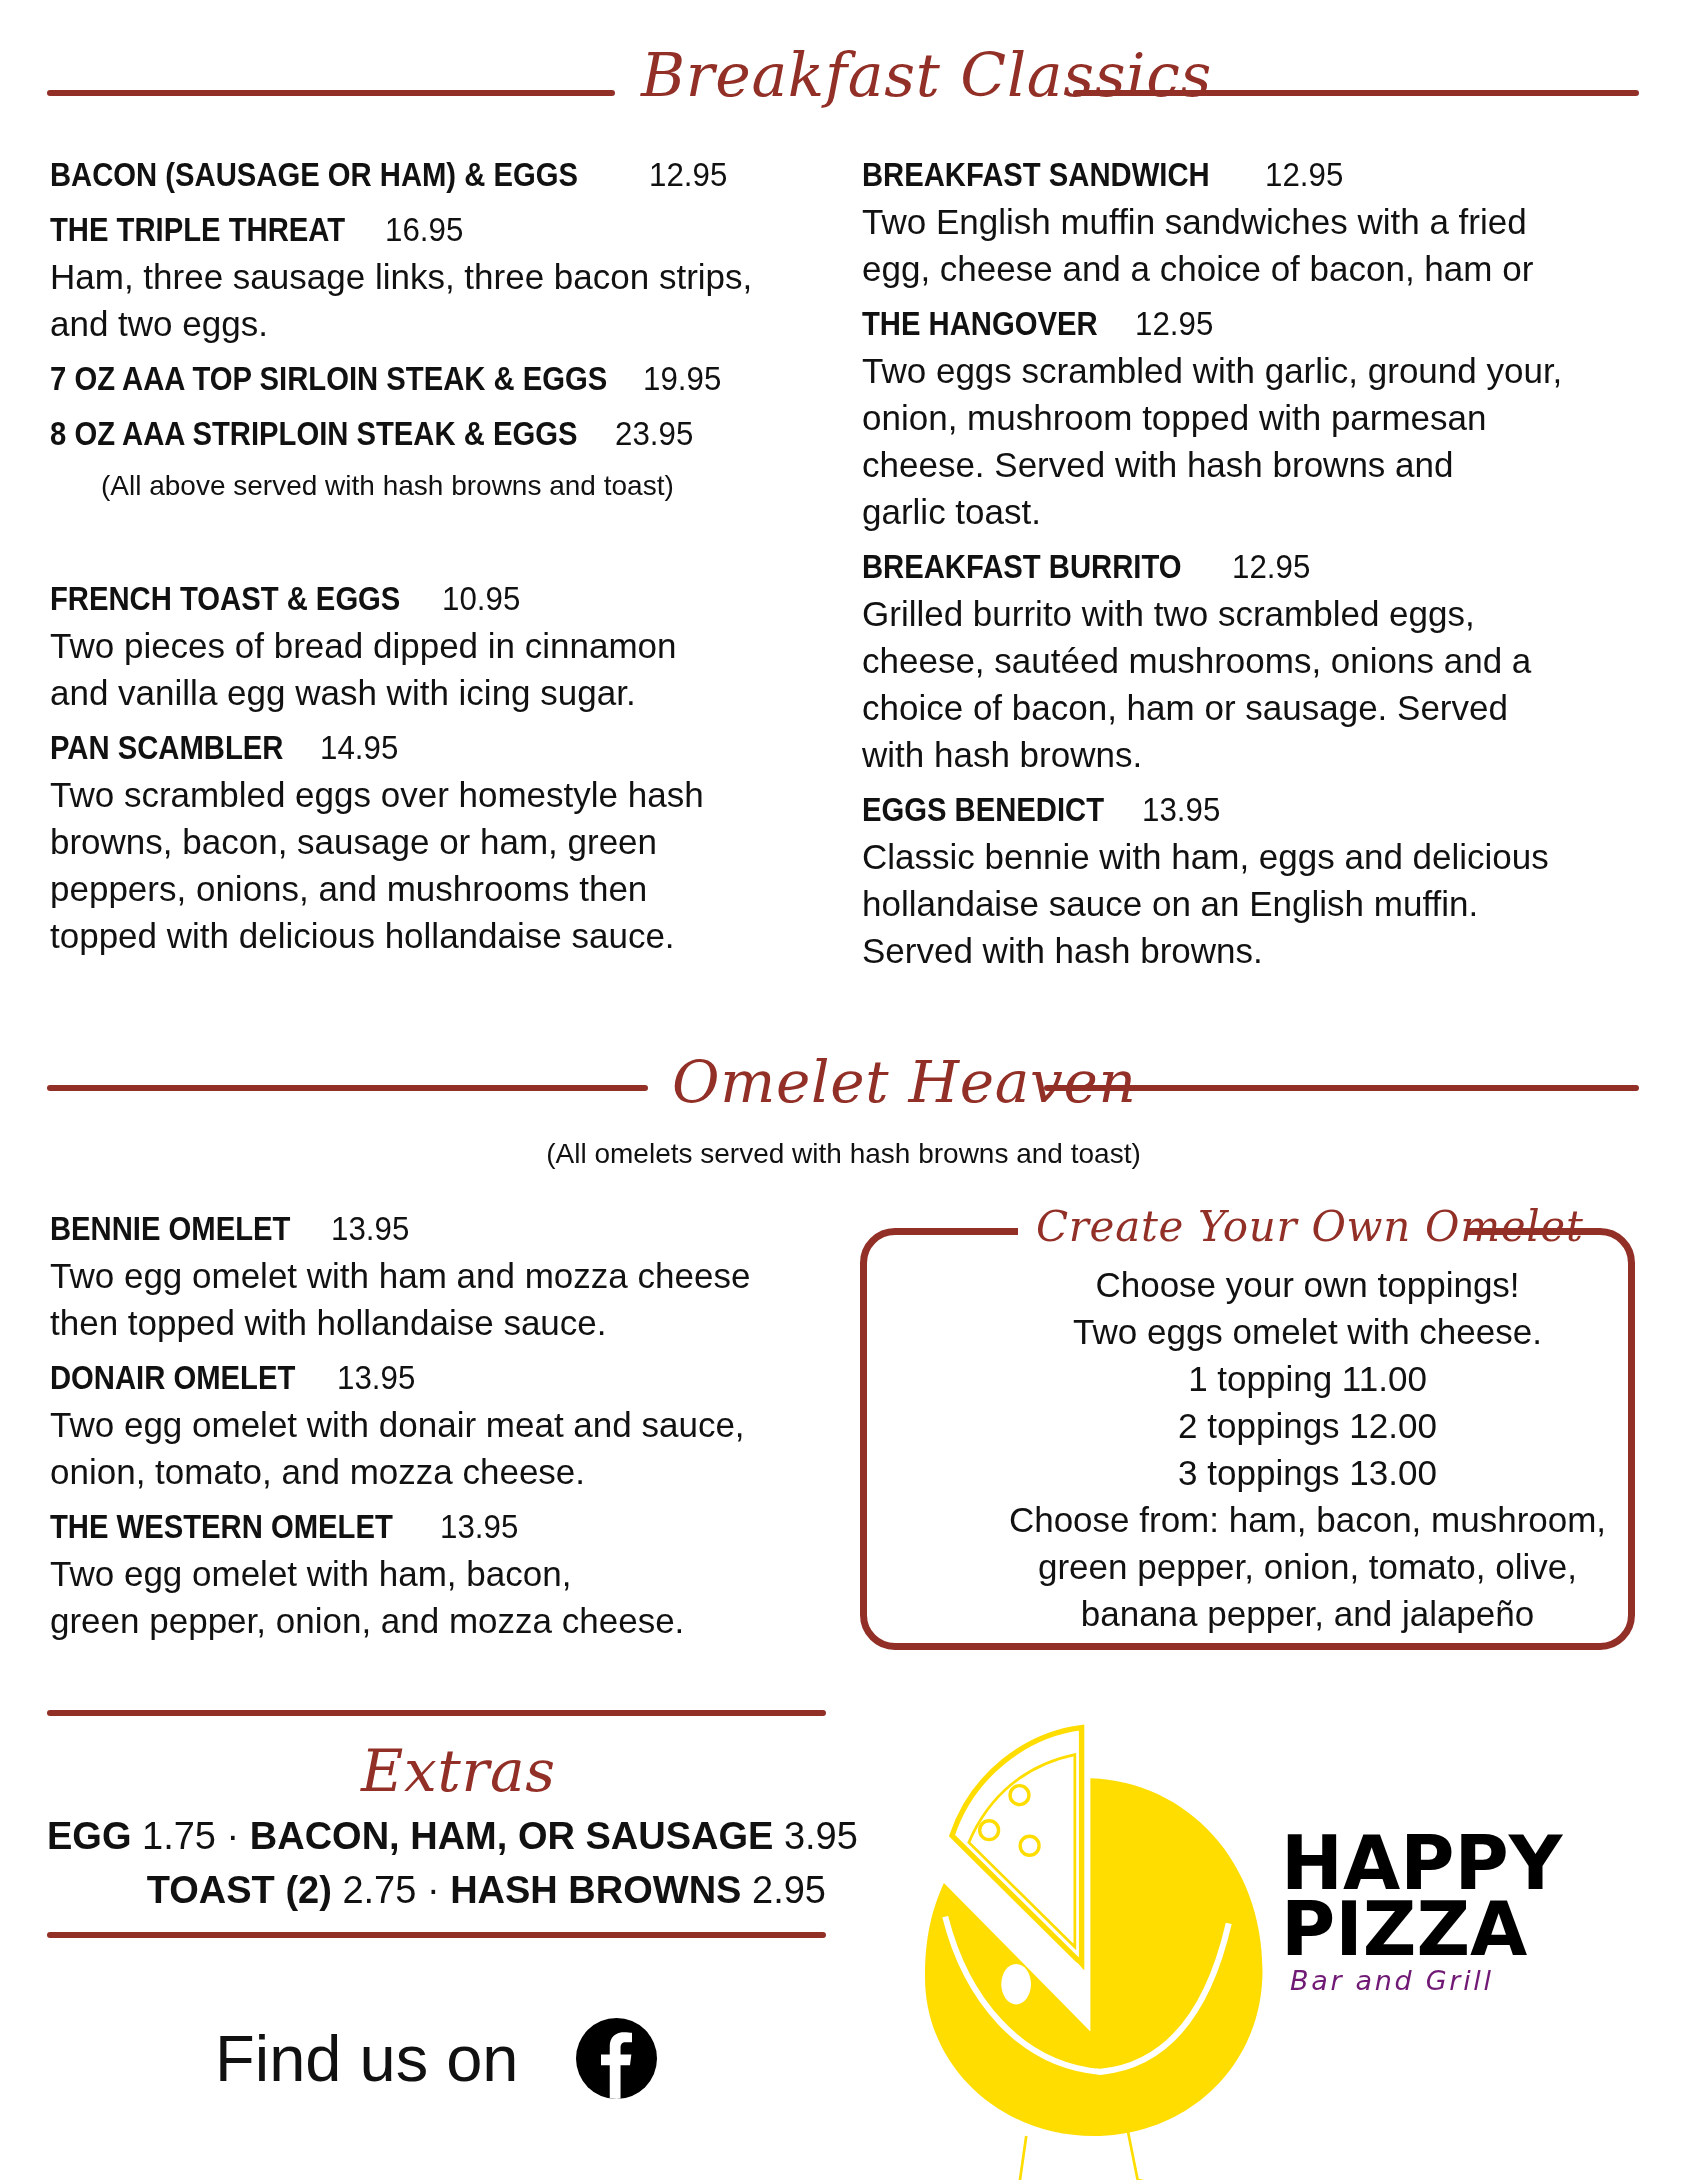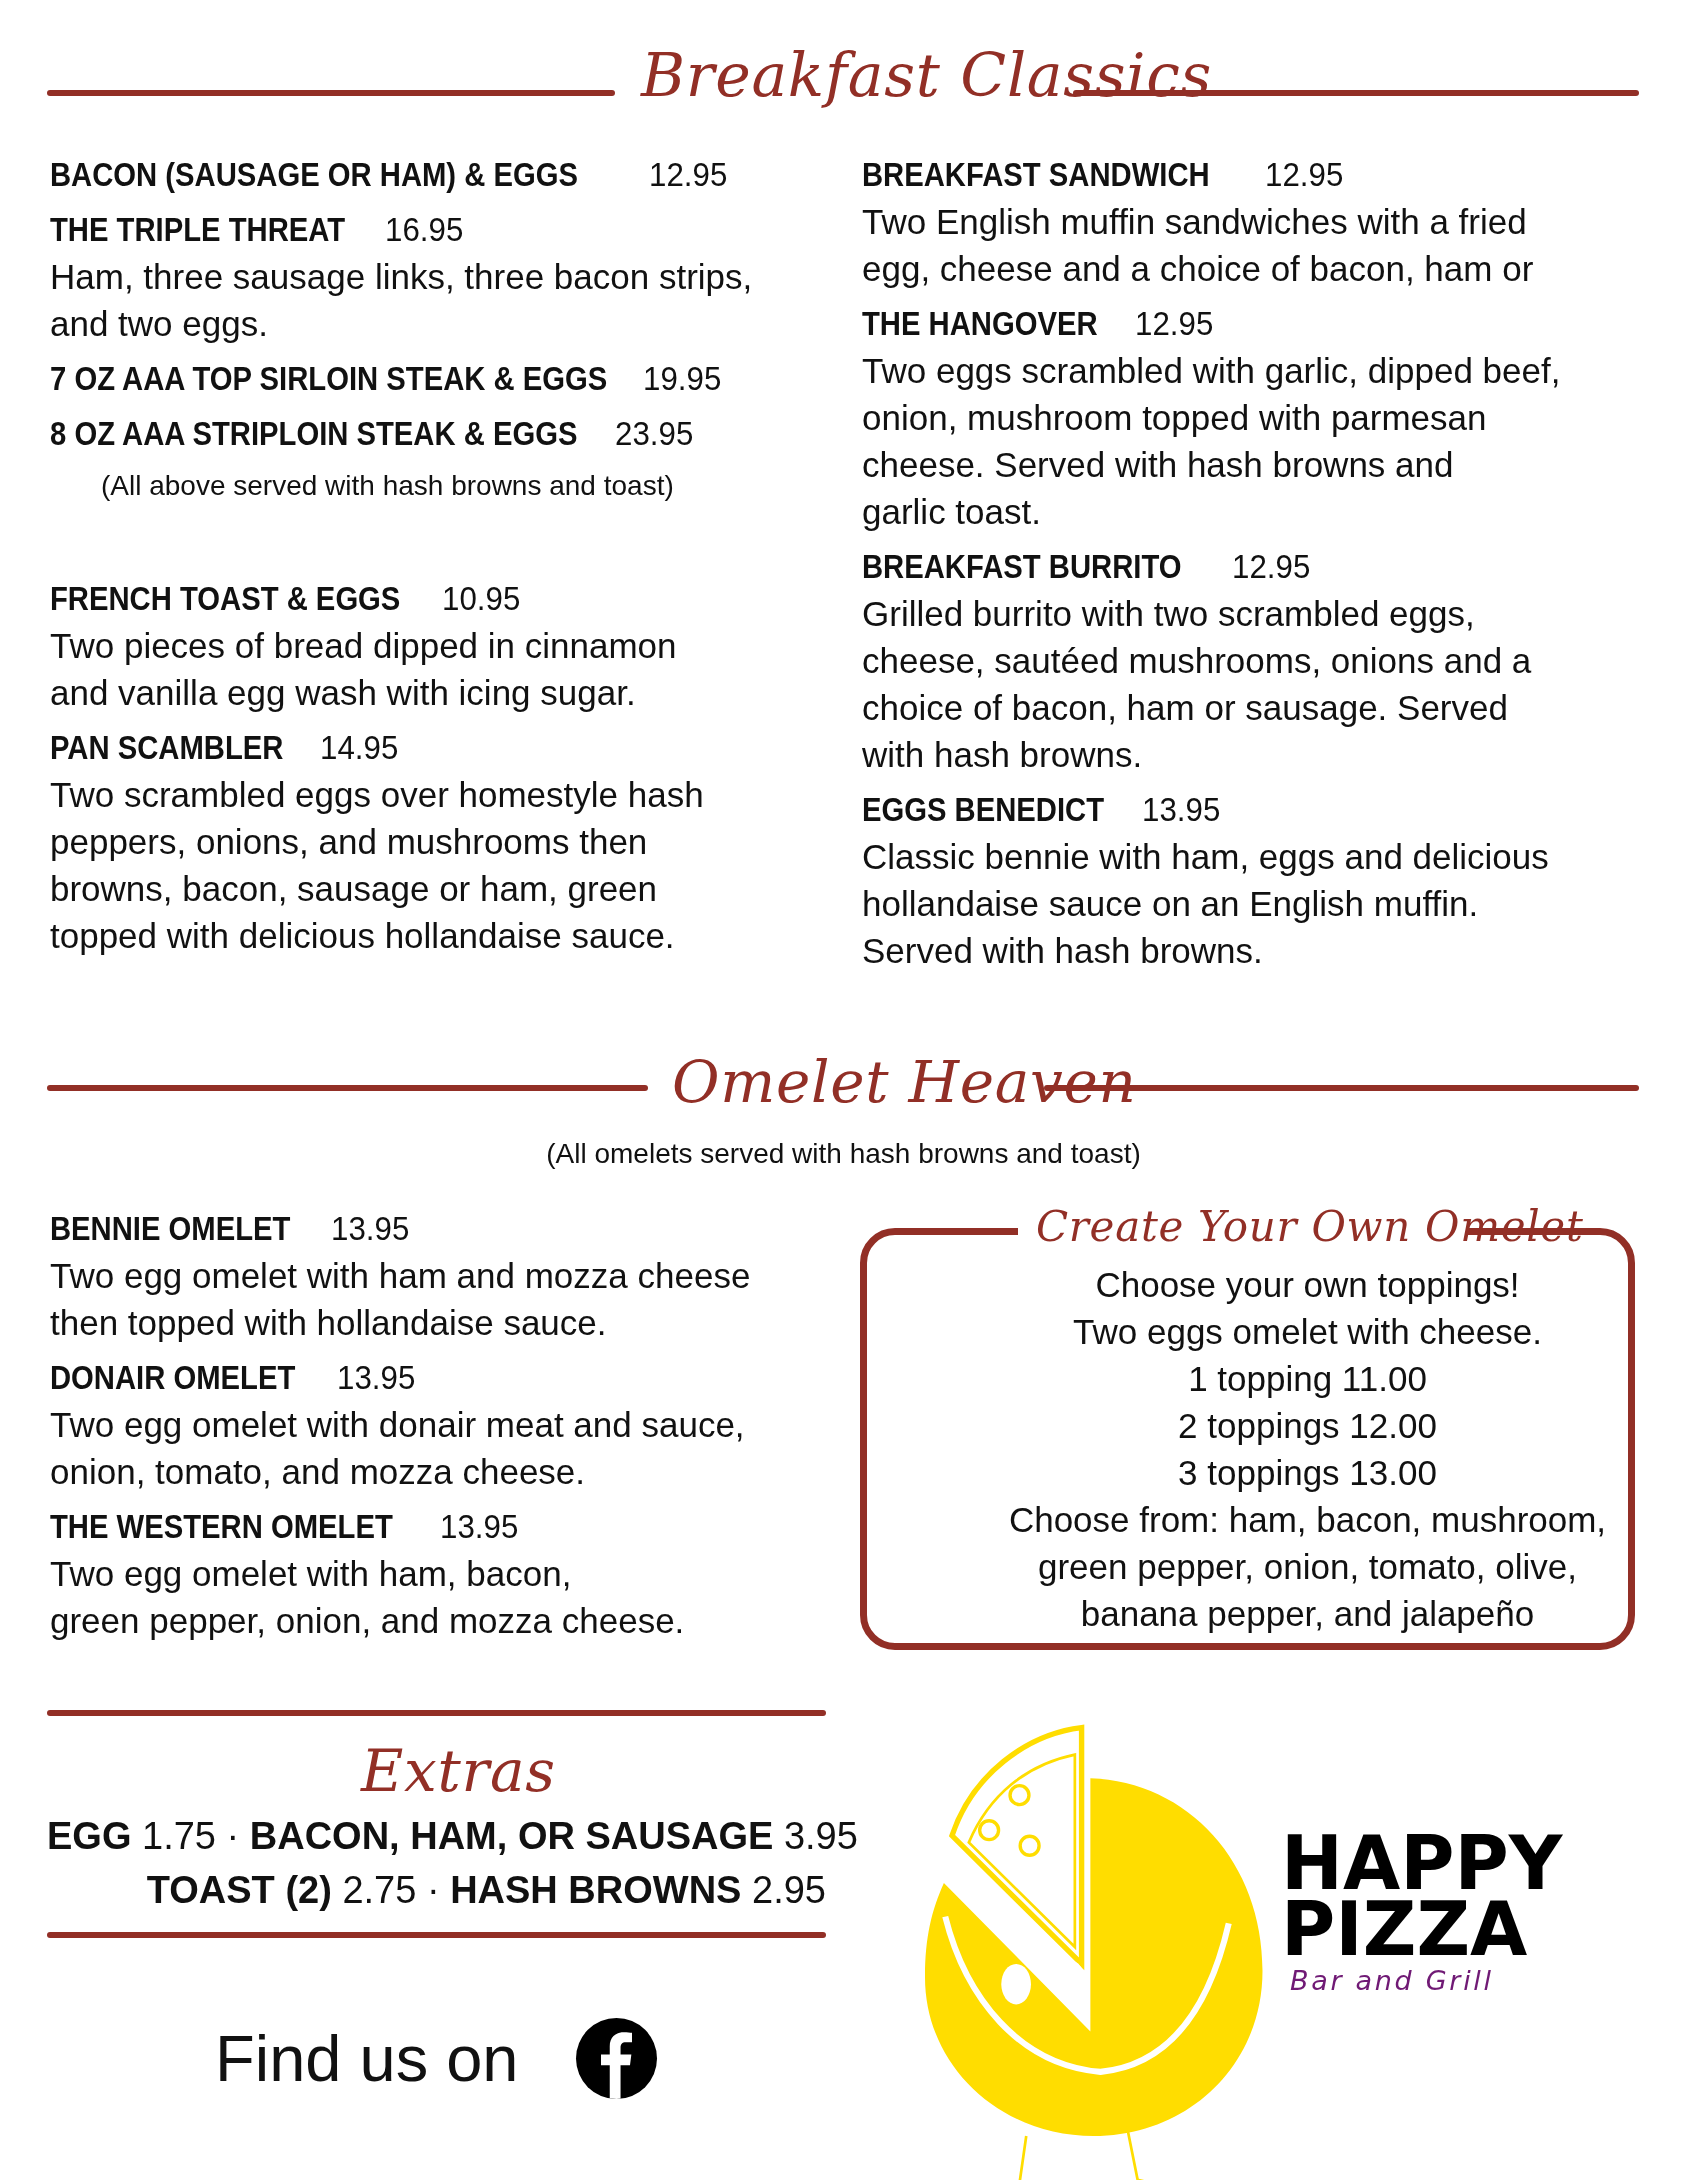--- a/index.html
+++ b/index.html
@@ -53,35 +53,35 @@
   <div class="note" style="margin-top:9.4px; padding-left:51px;">(All above served with hash browns and toast)</div>
 
   <div style="margin-top:69px">
     <div class="item-title"><span class="name">FRENCH TOAST &amp; EGGS&nbsp;&nbsp;</span><span class="price" style="margin-left:-34px">10.95</span></div>
     <div class="desc">Two pieces of bread dipped in cinnamon</div>
     <div class="desc">and vanilla egg wash with icing sugar.</div>
   </div>
   <div style="margin-top:8px">
     <div class="item-title"><span class="name">PAN SCAMBLER&nbsp;&nbsp;</span><span class="price" style="margin-left:-20px">14.95</span></div>
     <div class="desc">Two scrambled eggs over homestyle hash</div>
+    <div class="desc">browns, bacon, sausage or ham, green</div>
     <div class="desc">peppers, onions, and mushrooms then</div>
-    <div class="desc">browns, bacon, sausage or ham, green</div>
     <div class="desc">topped with delicious hollandaise sauce.</div>
   </div>
 </div>
 
 <div class="col" style="left:862px; top:151px;">
   <div>
     <div class="item-title"><span class="name">BREAKFAST SANDWICH&nbsp;&nbsp;</span><span class="price" style="margin-left:-20px">12.95</span></div>
     <div class="desc">Two English muffin sandwiches with a fried</div>
     <div class="desc">egg, cheese and a choice of bacon, ham or</div>
   </div>
   <div style="margin-top:8px">
     <div class="item-title"><span class="name">THE HANGOVER&nbsp;&nbsp;</span><span class="price" style="margin-left:-20px">12.95</span></div>
-    <div class="desc">Two eggs scrambled with garlic, dipped beef,</div>
+    <div class="desc">Two eggs scrambled with garlic, ground your,</div>
     <div class="desc">onion, mushroom topped with parmesan</div>
     <div class="desc">cheese.  Served with hash browns and</div>
     <div class="desc">garlic toast.</div>
   </div>
   <div style="margin-top:8px">
     <div class="item-title"><span class="name">BREAKFAST BURRITO&nbsp;&nbsp;</span><span class="price" style="margin-left:-20px">12.95</span></div>
     <div class="desc">Grilled burrito with two scrambled eggs,</div>
     <div class="desc">cheese, sautéed mushrooms, onions and a</div>
     <div class="desc">choice of bacon, ham or sausage. Served</div>
     <div class="desc">with hash browns.</div>

